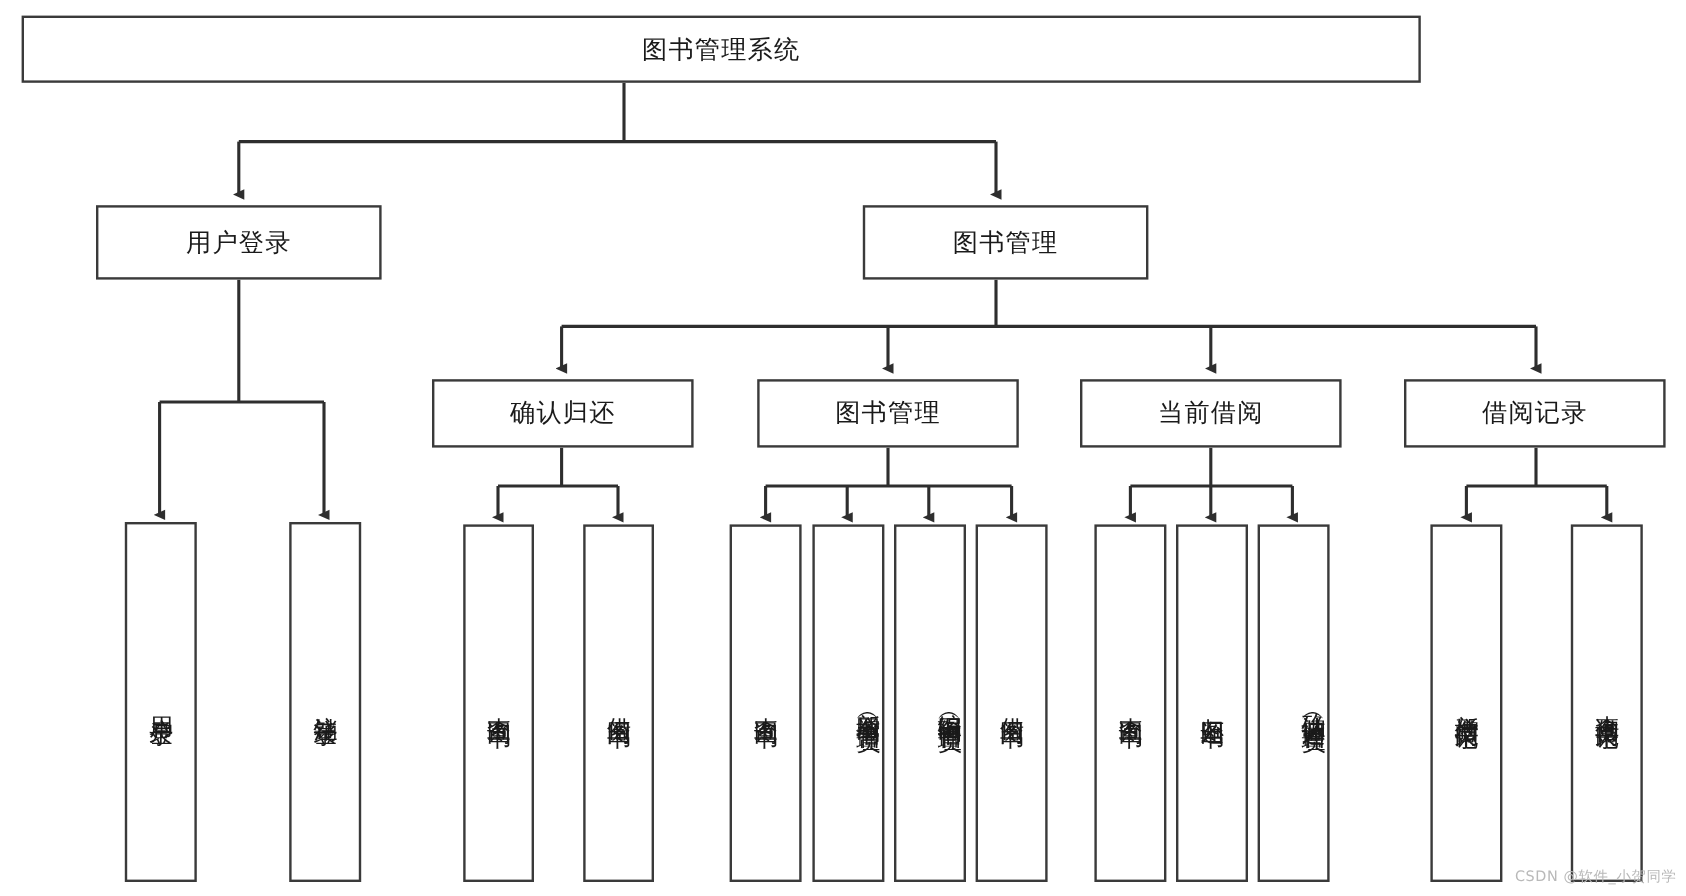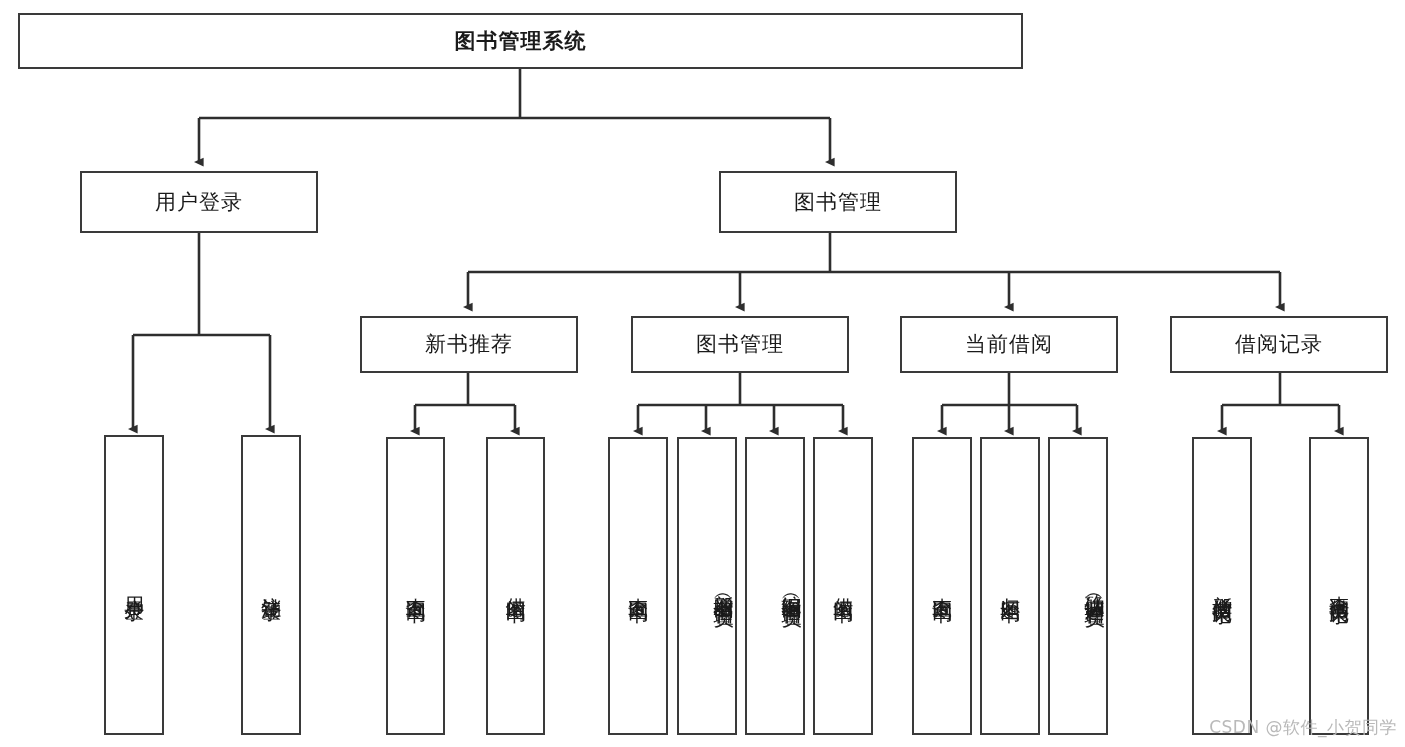--- a/index.html
+++ b/index.html
@@ -58,21 +58,21 @@
     padding-top: 0;
   }
   .node-label {
     display: block;
     white-space: pre;
   }
   #watermark {
     position: absolute;
     right: 8px;
     bottom: 8px;
-    font-size: 17px;
+    font-size: 12px;
     color: #b9b9b9;
     letter-spacing: 0.5px;
     white-space: nowrap;
     pointer-events: none;
   }
 </style>
 </head>
 <body>
 
 <div id="canvas">
@@ -123,33 +123,33 @@
       <path d="M1009,405 L1009,431" marker-end="url(#arrow)"></path>
       <path d="M1077,405 L1077,431" marker-end="url(#arrow)"></path>
 
       <path d="M1280,373 L1280,405"></path>
       <path d="M1222,405 L1339,405"></path>
       <path d="M1222,405 L1222,431" marker-end="url(#arrow)"></path>
       <path d="M1339,405 L1339,431" marker-end="url(#arrow)"></path>
     </g>
   </svg>
 
-  <div class="node horiz" style="left:18px; top:13px; width:1005px; height:56px;font-weight:bold;">
+  <div class="node horiz" style="left:18px; top:13px; width:1166px; height:56px;">
     <span class="node-label">图书管理系统</span>
   </div>
 
   <div class="node horiz" style="left:80px; top:171px; width:238px; height:62px;">
     <span class="node-label">用户登录</span>
   </div>
   <div class="node horiz" style="left:719px; top:171px; width:238px; height:62px;">
     <span class="node-label">图书管理</span>
   </div>
 
   <div class="node horiz" style="left:360px; top:316px; width:218px; height:57px;">
-    <span class="node-label">新书推荐</span>
+    <span class="node-label">确认归还</span>
   </div>
   <div class="node horiz" style="left:631px; top:316px; width:218px; height:57px;">
     <span class="node-label">图书管理</span>
   </div>
   <div class="node horiz" style="left:900px; top:316px; width:218px; height:57px;">
     <span class="node-label">当前借阅</span>
   </div>
   <div class="node horiz" style="left:1170px; top:316px; width:218px; height:57px;">
     <span class="node-label">借阅记录</span>
   </div>

